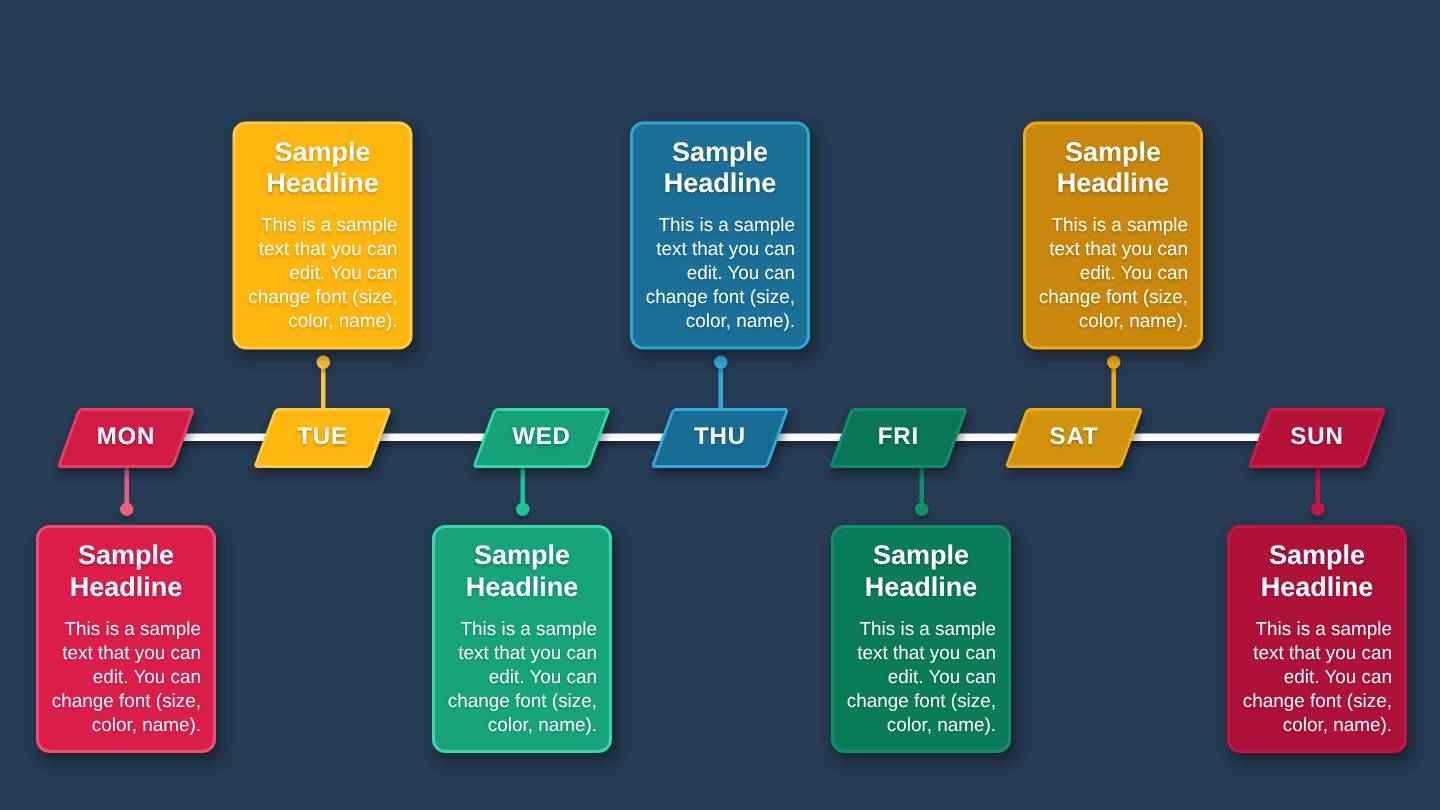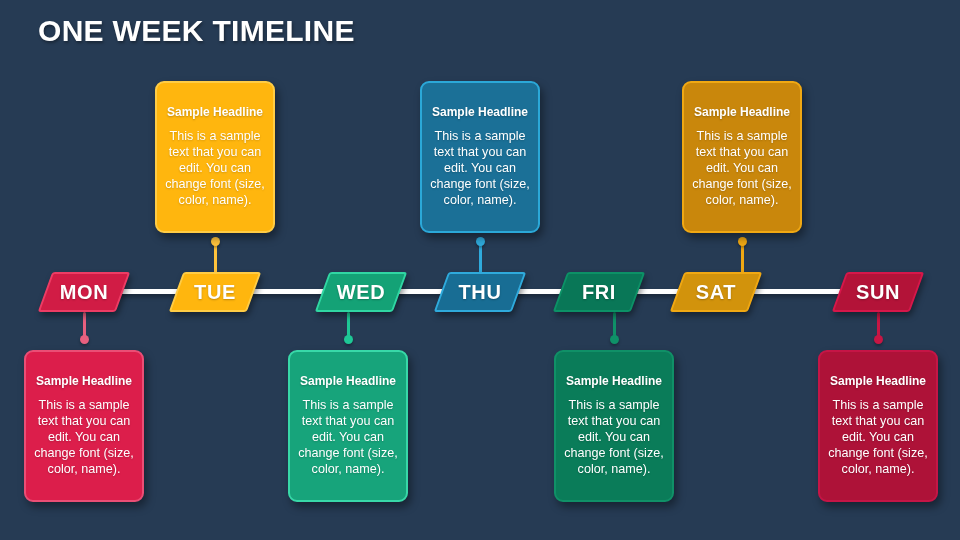--- a/index.html
+++ b/index.html
@@ -25,40 +25,39 @@
     position:absolute;inset:0;
     transform:skewX(-20deg);
     background:var(--fill);
     border:2.5px solid var(--edge);
     border-radius:3px;
     box-shadow:3px 4px 6px rgba(0,0,0,.4);
   }
   .para-label{
     position:absolute;inset:0;z-index:2;
     display:flex;align-items:center;justify-content:center;
-    color:#fff;font-size:20px;font-weight:700;letter-spacing:.6px;
+    color:#fff;font-size:16px;font-weight:700;letter-spacing:.6px;
     text-shadow:0 1px 2px rgba(0,0,0,.25);
   }
   .conn-line{position:absolute;width:2.5px;z-index:2;border-radius:2px;}
   .conn-dot{position:absolute;width:9px;height:9px;border-radius:50%;z-index:2;box-shadow:0 2px 3px rgba(0,0,0,.3);}
   .card{
     position:absolute;width:120px;height:152px;box-sizing:border-box;
     border:2.5px solid;border-radius:9px;
     display:flex;flex-direction:column;justify-content:center;align-items:center;
     text-align:center;color:#ffffff;padding:8px 8px;z-index:3;
     box-shadow:3px 5px 9px rgba(0,0,0,.4);
   }
-  .card-headline{font-size:12px;font-weight:700;margin:0 0 10px;text-shadow:0 1px 2px rgba(0,0,0,.25);}
-  .card-body{font-size:12.6px;line-height:1.26;margin:0;text-shadow:0 1px 2px rgba(0,0,0,.2);}
+  .card-headline{font-size:18px;font-weight:700;margin:0 0 10px;text-shadow:0 1px 2px rgba(0,0,0,.25);}
+  .card-body{font-size:12.6px;line-height:1.26;margin:0;text-shadow:0 1px 2px rgba(0,0,0,.2);text-align:right;}
 </style>
 </head>
 <body>
 
 <div class="slide">
-  <h1 class="slide-title">ONE WEEK TIMELINE</h1>
   <div class="axis"></div>
   <div id="timeline">
       <div class="para" style="left: 45px; --fill: #d11c45; --edge: #ee3c64;">
         <div class="para-bg"></div>
         <div class="para-label">MON</div>
       </div>
       <div class="conn-line" style="left: 83px; top: 312px; height: 28px; background: rgb(232, 96, 127);"></div>
       <div class="conn-dot" style="left: 79.5px; top: 335px; background: rgb(232, 96, 127);"></div>
       <div class="card" style="left: 24px; top: 350px; background: rgb(220, 30, 75); border-color: rgb(234, 78, 117);">
         <h3 class="card-headline">Sample Headline</h3>

